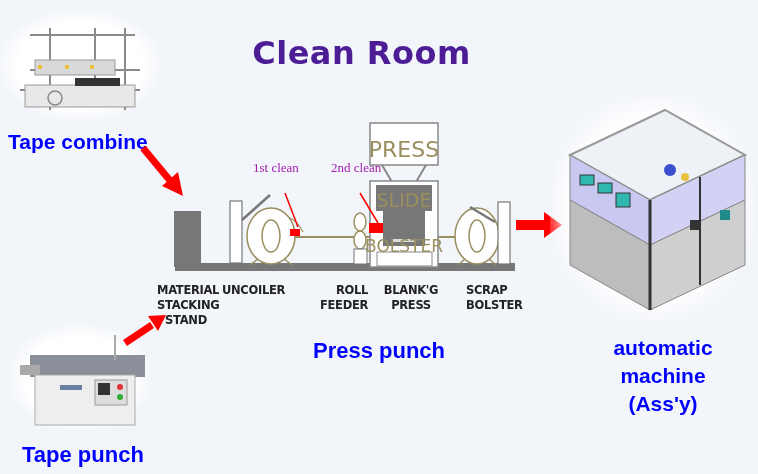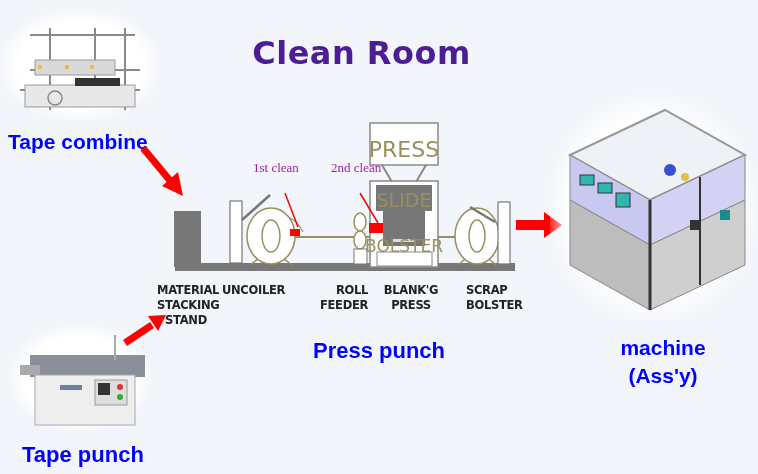--- a/index.html
+++ b/index.html
@@ -167,15 +167,16 @@
     <circle cx="120" cy="75" r="6" fill="#3b4fd0"></circle>
     <circle cx="135" cy="82" r="4" fill="#e8c040"></circle>
     <rect x="140" y="125" width="10" height="10" fill="#333"></rect>
     <rect x="170" y="115" width="10" height="10" fill="#1f8a8a"></rect>
     <line x1="100" y1="105" x2="100" y2="215" stroke="#333" stroke-width="3"></line>
     <line x1="150" y1="82" x2="150" y2="190" stroke="#333" stroke-width="2"></line>
   </svg>
 </div>
 
 <div class="abs blue-label lbl-auto">
+  <div>automatic</div>
   <div>machine</div>
   <div>(Ass'y)</div>
 </div>
 
 </body></html>

